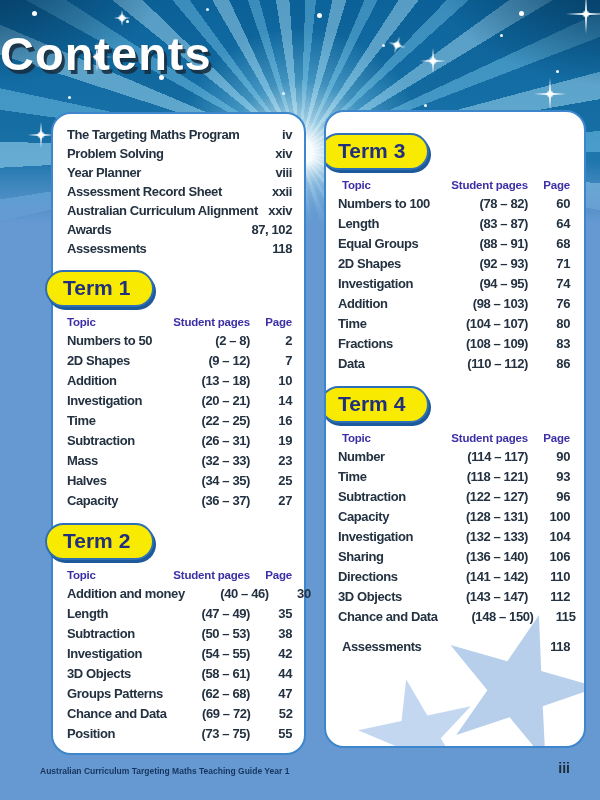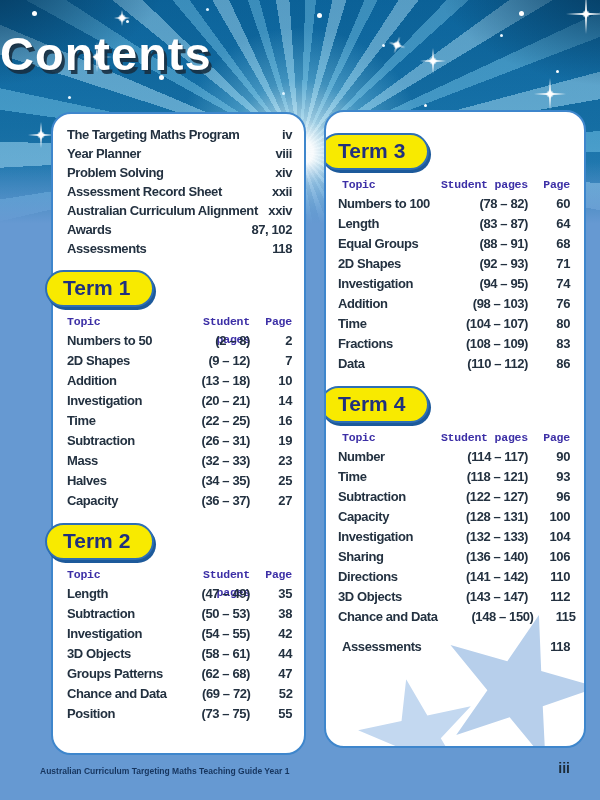--- a/index.html
+++ b/index.html
@@ -79,21 +79,21 @@
     border:2px solid #2e6fb5; border-radius:19px;
     box-shadow:2px 3px 0 #1d5a9b;
     font-size:21px; font-weight:bold; letter-spacing:0;
     padding:3px 22px 5px 16px; line-height:25px;
   }
   .card-right .term-pill{margin-left:-6px;}
   
   .tbl-head{
     display:grid; grid-template-columns:1fr 78px 36px; column-gap:6px;
     padding:0 12px 0 14px; height:18px; line-height:18px; margin-top:3px;
-    font-size:11.5px; font-weight:bold; color:#3c2fa6; letter-spacing:-0.2px;font-family:Liberation Mono, monospace;
+    font-size:11.5px; font-weight:bold; color:#3c2fa6; letter-spacing:-0.2px;
   }
   .card-right .tbl-head{grid-template-columns:1fr 90px 36px; padding:0 14px 0 16px;}
   .tbl-row{
     display:grid; grid-template-columns:1fr 78px 36px; column-gap:6px;
     padding:0 12px 0 14px; height:20px; line-height:20px;
     font-size:13px; font-weight:bold; color:#233140; letter-spacing:-0.4px; white-space:nowrap;
   }
   .card-right .tbl-row{grid-template-columns:1fr 90px 36px; padding:0 14px 0 12px;}
   .col-r{text-align:right;}
   
@@ -157,26 +157,26 @@
 
   <h1 class="title">Contents</h1>
 
   <section class="card card-left">
     <div id="front-matter">
         <div class="fm-row">
           <span>The Targeting Maths Program</span>
           <span class="col-r">iv</span>
         </div>
         <div class="fm-row">
+          <span>Problem Solving</span>
+          <span class="col-r">xiv</span>
+        </div>
+        <div class="fm-row">
           <span>Year Planner</span>
           <span class="col-r">viii</span>
-        </div>
-        <div class="fm-row">
-          <span>Problem Solving</span>
-          <span class="col-r">xiv</span>
         </div>
         <div class="fm-row">
           <span>Assessment Record Sheet</span>
           <span class="col-r">xxii</span>
         </div>
         <div class="fm-row">
           <span>Australian Curriculum Alignment</span>
           <span class="col-r">xxiv</span>
         </div>
         <div class="fm-row">
@@ -226,20 +226,24 @@
           <span class="col-r">25</span>
         </div><div class="tbl-row">
           <span>Capacity</span>
           <span class="col-r">(36 – 37)</span>
           <span class="col-r">27</span>
         </div></div>
     <div class="term-section"><div class="term-pill">Term 2</div><div class="tbl-head">
           <span>Topic</span>
           <span class="col-r">Student pages</span>
           <span class="col-r">Page</span>
+        </div><div class="tbl-row">
+          <span>Addition and money</span>
+          <span class="col-r">(40 – 46)</span>
+          <span class="col-r">30</span>
         </div><div class="tbl-row">
           <span>Length</span>
           <span class="col-r">(47 – 49)</span>
           <span class="col-r">35</span>
         </div><div class="tbl-row">
           <span>Subtraction</span>
           <span class="col-r">(50 – 53)</span>
           <span class="col-r">38</span>
         </div><div class="tbl-row">
           <span>Investigation</span>

